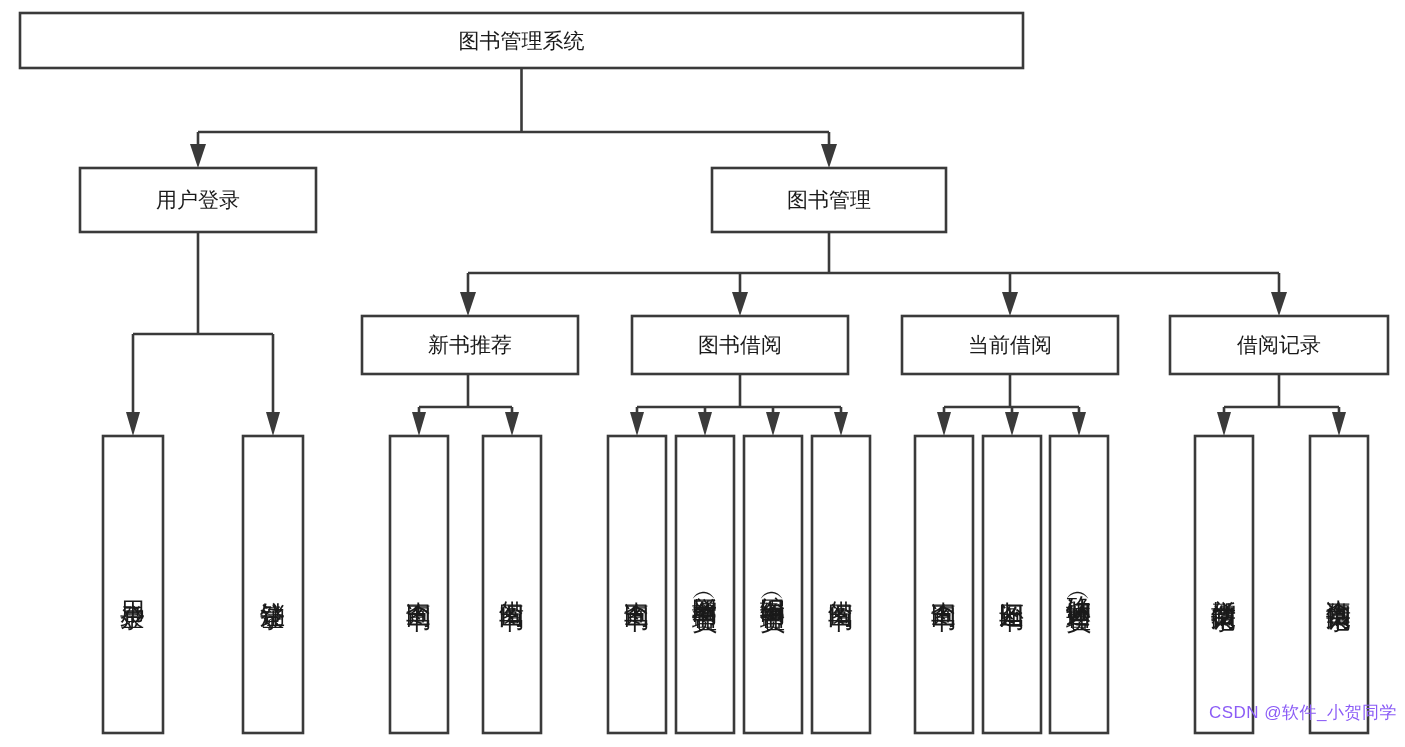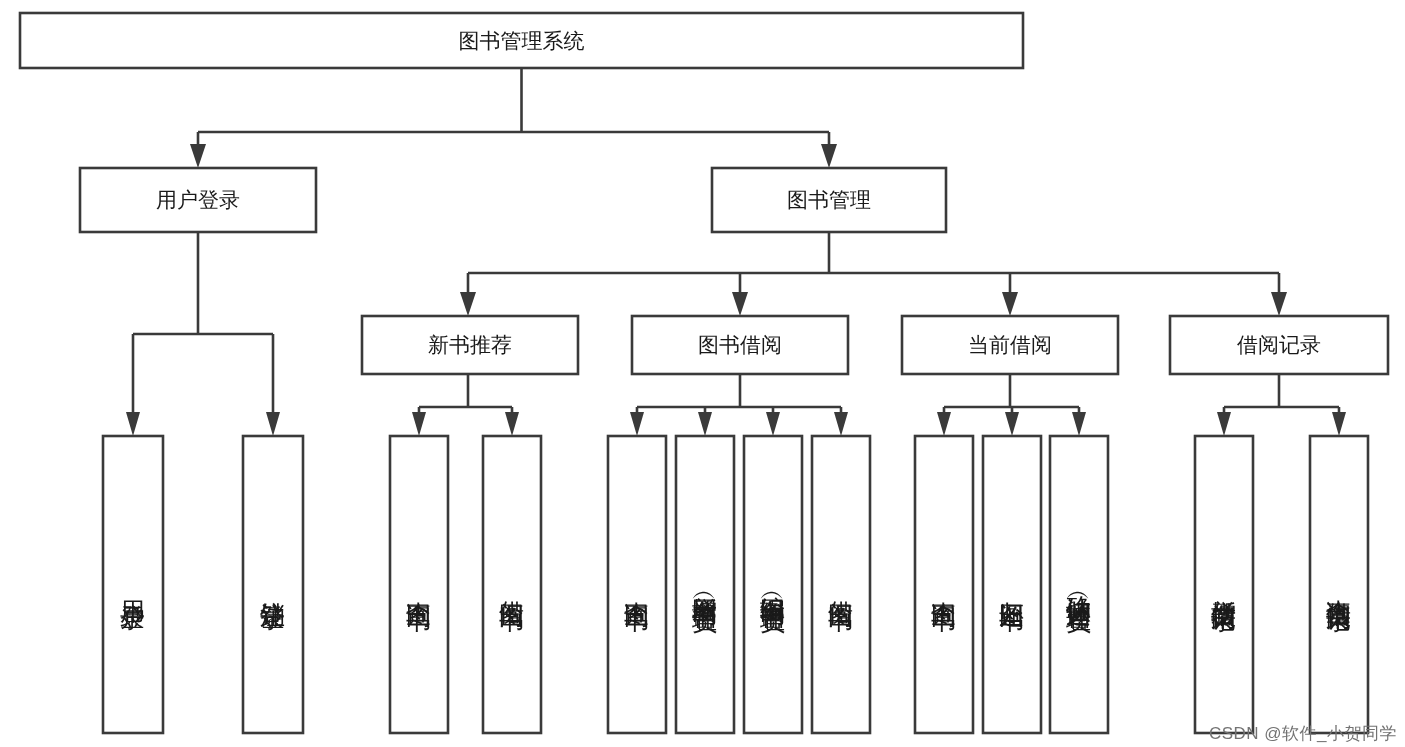--- a/index.html
+++ b/index.html
@@ -59,24 +59,24 @@
     letter-spacing: 2px;
     display: flex;
     align-items: center;
     justify-content: center;
     white-space: nowrap;
     pointer-events: none;
   }
   .watermark {
     position: absolute;
     right: 8px;
-    bottom: 2px;
+    bottom: 23px;
     font-family: "Liberation Sans", "DejaVu Sans", sans-serif;
     font-size: 17px;
-    color: #737373;
+    color: #8b5cf6;
     letter-spacing: 0.5px;
     white-space: nowrap;
   }
 </style>
 </head>
 <body>
 
 <div id="diagram-root">
 
   <svg class="diagram-canvas" viewBox="0 0 1405 747">

